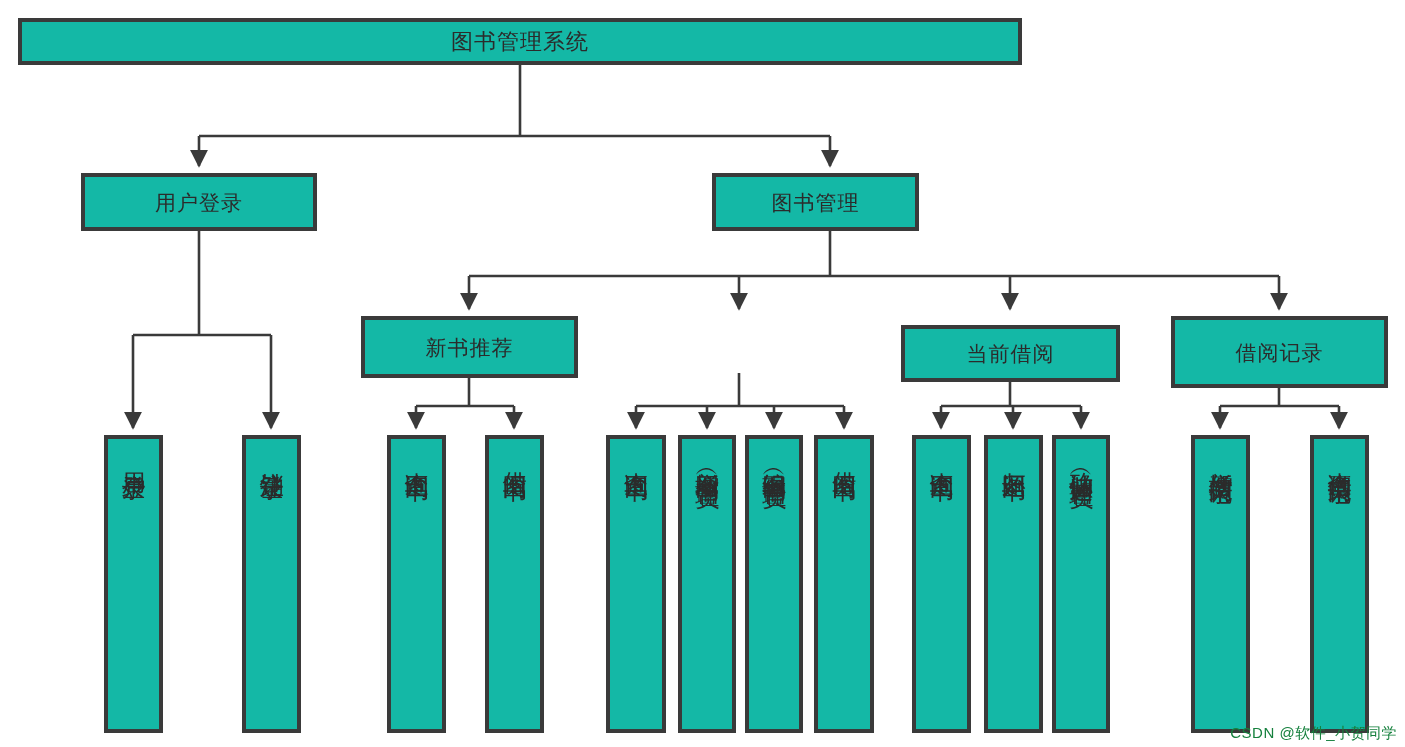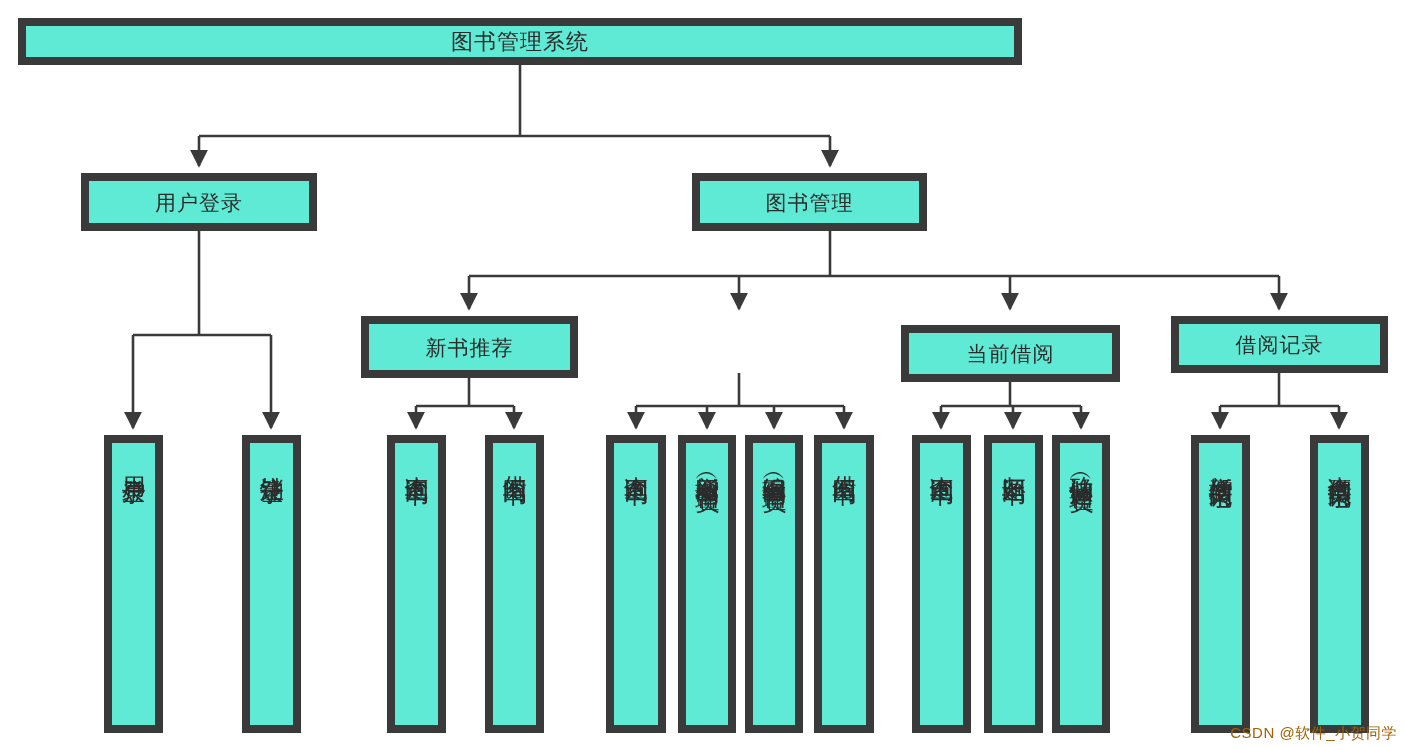--- a/index.html
+++ b/index.html
@@ -1,20 +1,20 @@
 <!DOCTYPE html>
 <html><head>
 <meta charset="utf-8">
 <title>图书管理系统 结构图</title>
 <style>
   html,body{margin:0;padding:0;background:#ffffff;}
   body{font-family:"Liberation Sans","DejaVu Sans",sans-serif;}
   #canvas{position:relative;width:1405px;height:747px;background:#ffffff;overflow:hidden;}
   svg#wires{position:absolute;left:0;top:0;width:1405px;height:747px;pointer-events:none;}
-  .node{position:absolute;box-sizing:border-box;background:#5eead4;border:8px solid #737373;
+  .node{position:absolute;box-sizing:border-box;background:#14b8a6;border:4px solid #737373;
         display:flex;align-items:center;justify-content:center;z-index:2;}
   .node .lbl{color:#2b2b2b;white-space:nowrap;}
   .h-node .lbl{font-size:21px;line-height:1;letter-spacing:1px;}
   .root .lbl{font-size:22px;letter-spacing:1px;}
   .leaf{align-items:flex-start;justify-content:center;padding-top:14px;}
   .leaf .lbl{
       writing-mode:vertical-rl;
       text-orientation:upright;
       font-size:24px;
       line-height:1.18;
@@ -79,31 +79,31 @@
     </g>
   </svg>
 
   <div class="node root h-node" style="left: 18px; top: 18px; width: 1004px; height: 47px; border-color: rgb(58, 58, 58);">
     <span class="lbl" style="color: rgb(43, 43, 43);">图书管理系统</span>
   </div>
 
   <div class="node h-node" style="left: 81px; top: 173px; width: 236px; height: 58px; border-color: rgb(58, 58, 58);">
     <span class="lbl" style="color: rgb(43, 43, 43);">用户登录</span>
   </div>
-  <div class="node h-node" style="left: 692px; top: 173px; width: 235px; height: 58px; border-color: rgb(58, 58, 58);">
+  <div class="node h-node" style="left: 712px; top: 173px; width: 207px; height: 58px; border-color: rgb(58, 58, 58);">
     <span class="lbl" style="color: rgb(43, 43, 43);">图书管理</span>
   </div>
 
   <div class="node h-node" style="left: 361px; top: 316px; width: 217px; height: 62px; border-color: rgb(58, 58, 58);">
     <span class="lbl" style="color: rgb(43, 43, 43);">新书推荐</span>
   </div>
   <div class="node h-node" style="left: 901px; top: 325px; width: 219px; height: 57px; border-color: rgb(58, 58, 58);">
     <span class="lbl" style="color: rgb(43, 43, 43);">当前借阅</span>
   </div>
-  <div class="node h-node" style="left: 1171px; top: 316px; width: 217px; height: 57px; border-color: rgb(58, 58, 58);">
+  <div class="node h-node" style="left: 1171px; top: 316px; width: 217px; height: 72px; border-color: rgb(58, 58, 58);">
     <span class="lbl" style="color: rgb(43, 43, 43);">借阅记录</span>
   </div>
 
   <div class="node leaf" style="left: 104px; top: 435px; width: 59px; height: 298px; border-color: rgb(58, 58, 58);">
     <span class="lbl" style="color: rgb(43, 43, 43);">用户登录</span>
   </div>
   <div class="node leaf" style="left: 242px; top: 435px; width: 59px; height: 298px; border-color: rgb(58, 58, 58);">
     <span class="lbl" style="color: rgb(43, 43, 43);">注销登录</span>
   </div>
   <div class="node leaf" style="left: 387px; top: 435px; width: 59px; height: 298px; border-color: rgb(58, 58, 58);">
@@ -133,14 +133,14 @@
   <div class="node leaf" style="left: 1052px; top: 435px; width: 58px; height: 298px; border-color: rgb(58, 58, 58);">
     <span class="lbl" style="color: rgb(43, 43, 43);">确认归还（管理员）</span>
   </div>
   <div class="node leaf" style="left: 1191px; top: 435px; width: 59px; height: 298px; border-color: rgb(58, 58, 58);">
     <span class="lbl" style="color: rgb(43, 43, 43);">新增借阅记录</span>
   </div>
   <div class="node leaf" style="left: 1310px; top: 435px; width: 59px; height: 298px; border-color: rgb(58, 58, 58);">
     <span class="lbl" style="color: rgb(43, 43, 43);">查询借阅记录</span>
   </div>
 
-  <div id="watermark" style="color: #a16207;">CSDN @软件_小贺同学</div>
+  <div id="watermark" style="color: #15803d;">CSDN @软件_小贺同学</div>
 </div>
 
 </body></html>

